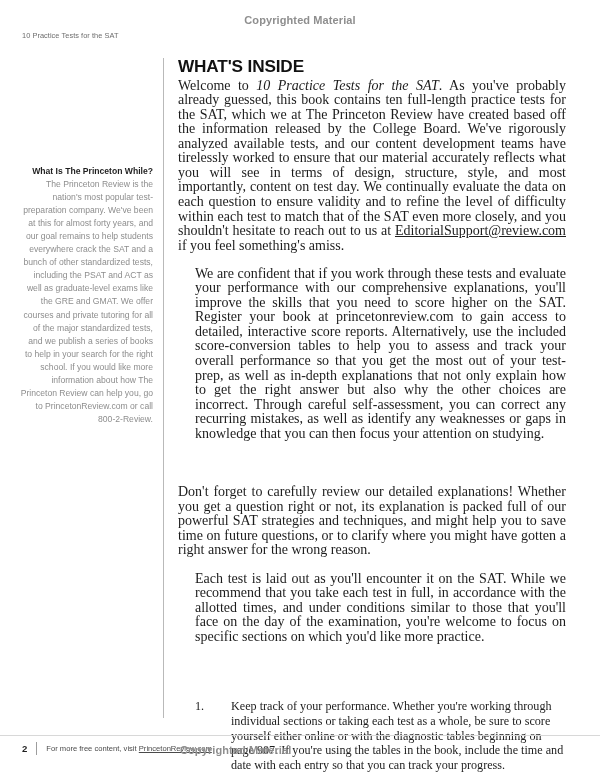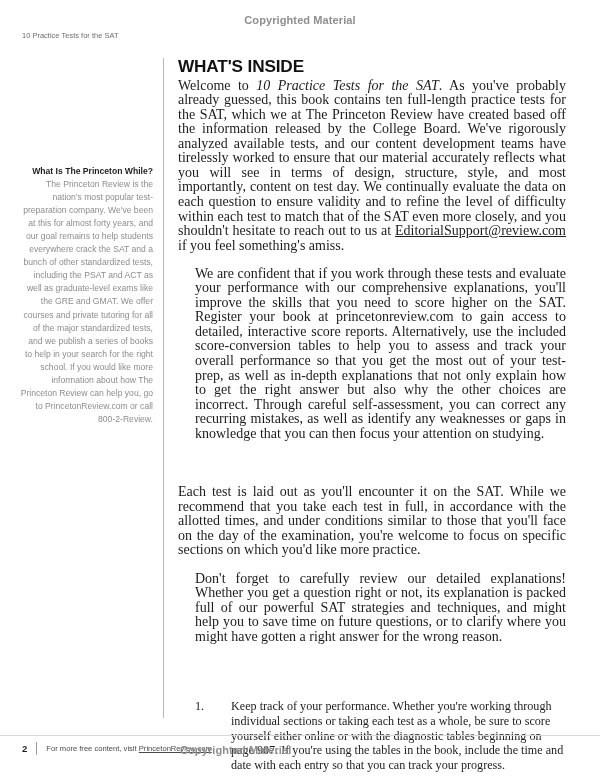--- a/index.html
+++ b/index.html
@@ -192,23 +192,23 @@
 
   <h2 class="section-heading">WHAT'S INSIDE</h2>
 
   <p class="body"><span>Welcome to </span><span class="it">10 Practice Tests for the SAT</span><span>. As you've probably already guessed, this book contains ten full-length practice tests for the SAT, which we at The Princeton Review have created based off the information released by the College Board. We've rigorously analyzed available tests, and our content development teams have tirelessly worked to ensure that our material accurately reflects what you will see in terms of design, structure, style, and most importantly, content on test day. We continually evaluate the data on each question to ensure validity and to refine the level of difficulty within each test to match that of the SAT even more closely, and you shouldn't hesitate to reach out to us at </span><span class="lnk">EditorialSupport@review.com</span><span> if you feel something's amiss.</span></p>
 
   <p class="body">We are confident that if you work through these tests and evaluate your performance with our comprehensive explanations, you'll improve the skills that you need to score higher on the SAT. Register your book at princetonreview.com to gain access to detailed, interactive score reports. Alternatively, use the included score-conversion tables to help you to assess and track your overall performance so that you get the most out of your test-prep, as well as in-depth explanations that not only explain how to get the right answer but also why the other choices are incorrect. Through careful self-assessment, you can correct any recurring mistakes, as well as identify any weaknesses or gaps in knowledge that you can then focus your attention on studying.</p>
 
   <div class="gap-xl"></div>
 
 
+  <p class="body">Don't forget to carefully review our detailed explanations! Whether you get a question right or not, its explanation is packed full of our powerful SAT strategies and techniques, and might help you to save time on future questions, or to clarify where you might have gotten a right answer for the wrong reason.</p>
+
   <p class="body">Each test is laid out as you'll encounter it on the SAT. While we recommend that you take each test in full, in accordance with the allotted times, and under conditions similar to those that you'll face on the day of the examination, you're welcome to focus on specific sections on which you'd like more practice.</p>
-
-  <p class="body">Don't forget to carefully review our detailed explanations! Whether you get a question right or not, its explanation is packed full of our powerful SAT strategies and techniques, and might help you to save time on future questions, or to clarify where you might have gotten a right answer for the wrong reason.</p>
 
   <div class="gap-xl"></div>
 
 
 
   <ol class="numlist">
     <li>
       <span class="num">1.</span>
       <span>Keep track of your performance. Whether you're working through individual sections or taking each test as a whole, be sure to score yourself either online or with the diagnostic tables beginning on page 907. If you're using the tables in the book, include the time and date with each entry so that you can track your progress.</span>
     </li>

